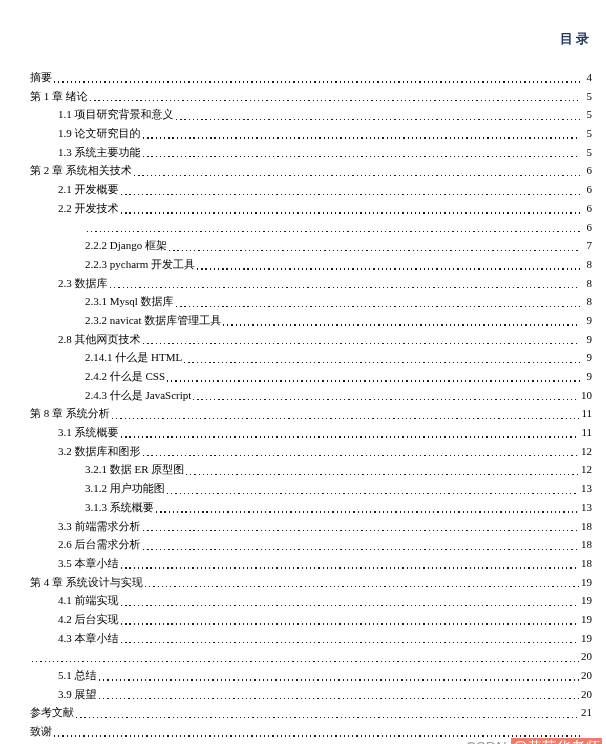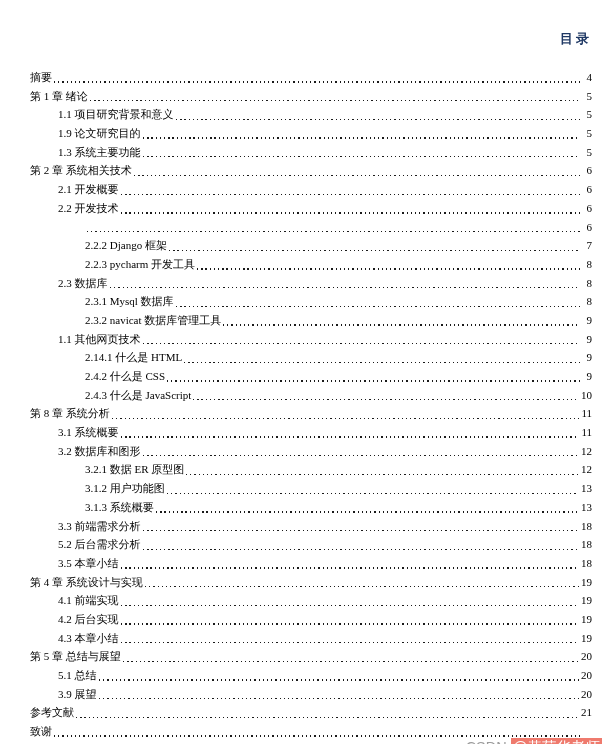--- a/index.html
+++ b/index.html
@@ -163,21 +163,21 @@
     <span class="toc-page">8</span>
   </div>
 
   <div class="toc-row lvl-2">
     <span class="toc-label">2.3.2 navicat 数据库管理工具</span>
     <span class="toc-dots"></span>
     <span class="toc-page">9</span>
   </div>
 
   <div class="toc-row lvl-1">
-    <span class="toc-label">1.1  其他网页技术</span>
+    <span class="toc-label">2.8  其他网页技术</span>
     <span class="toc-dots"></span>
     <span class="toc-page">9</span>
   </div>
 
   <div class="toc-row lvl-2">
     <span class="toc-label">2.14.1  什么是 HTML</span>
     <span class="toc-dots"></span>
     <span class="toc-page">9</span>
   </div>
 
@@ -229,21 +229,21 @@
     <span class="toc-page">13</span>
   </div>
 
   <div class="toc-row lvl-1">
     <span class="toc-label">3.3  前端需求分析</span>
     <span class="toc-dots"></span>
     <span class="toc-page">18</span>
   </div>
 
   <div class="toc-row lvl-1">
-    <span class="toc-label">5.2  后台需求分析</span>
+    <span class="toc-label">2.6  后台需求分析</span>
     <span class="toc-dots"></span>
     <span class="toc-page">18</span>
   </div>
 
   <div class="toc-row lvl-1">
     <span class="toc-label">3.5  本章小结</span>
     <span class="toc-dots"></span>
     <span class="toc-page">18</span>
   </div>
 
@@ -265,21 +265,20 @@
     <span class="toc-page">19</span>
   </div>
 
   <div class="toc-row lvl-1">
     <span class="toc-label">4.3  本章小结</span>
     <span class="toc-dots"></span>
     <span class="toc-page">19</span>
   </div>
 
   <div class="toc-row lvl-0">
-    <span class="toc-label">第 5 章  总结与展望</span>
     <span class="toc-dots"></span>
     <span class="toc-page">20</span>
   </div>
 
   <div class="toc-row lvl-1">
     <span class="toc-label">5.1  总结</span>
     <span class="toc-dots"></span>
     <span class="toc-page">20</span>
   </div>
 

